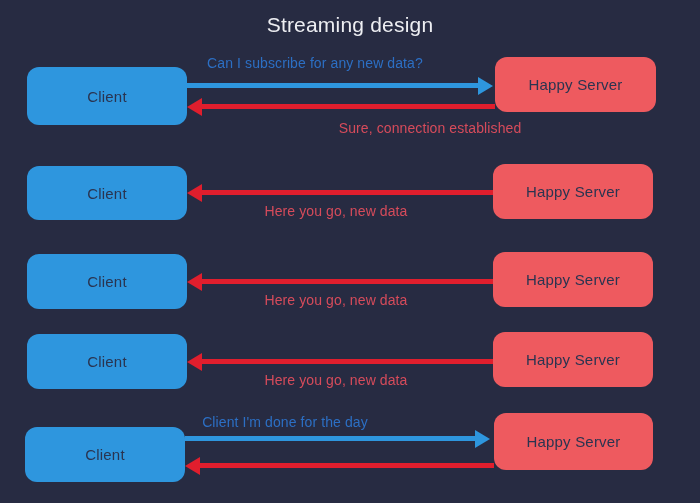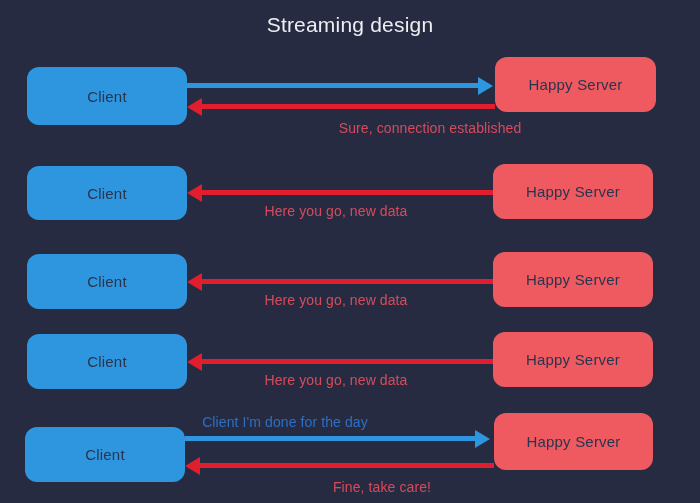--- a/index.html
+++ b/index.html
@@ -107,20 +107,21 @@
 </head>
 <body>
 
 <div class="canvas">
 
   <h1 class="title">Streaming design</h1>
 
   <div class="box client r1c">Client</div>
   <div class="box server r1s">Happy Server</div>
   <div class="arrow blue r1a1"></div>
+  <div class="msg blue-label r1m1">Can I subscribe for any new data?</div>
   <div class="arrow red r1a2"></div>
   <div class="msg red-label r1m2">Sure, connection established</div>
 
   <div class="box client r2c">Client</div>
   <div class="box server r2s">Happy Server</div>
   <div class="arrow red r2a"></div>
   <div class="msg red-label r2m">Here you go, new data</div>
 
   <div class="box client r3c">Client</div>
   <div class="box server r3s">Happy Server</div>
@@ -130,15 +131,14 @@
   <div class="box client r4c">Client</div>
   <div class="box server r4s">Happy Server</div>
   <div class="arrow red r4a"></div>
   <div class="msg red-label r4m">Here you go, new data</div>
 
   <div class="box client r5c">Client</div>
   <div class="box server r5s">Happy Server</div>
   <div class="arrow blue r5a1"></div>
   <div class="msg blue-label r5m1">Client I'm done for the day</div>
   <div class="arrow red r5a2"></div>
-  <div class="msg red-label r5m2">Fine, take care!</div>
 
 </div>
 
 </body></html>

